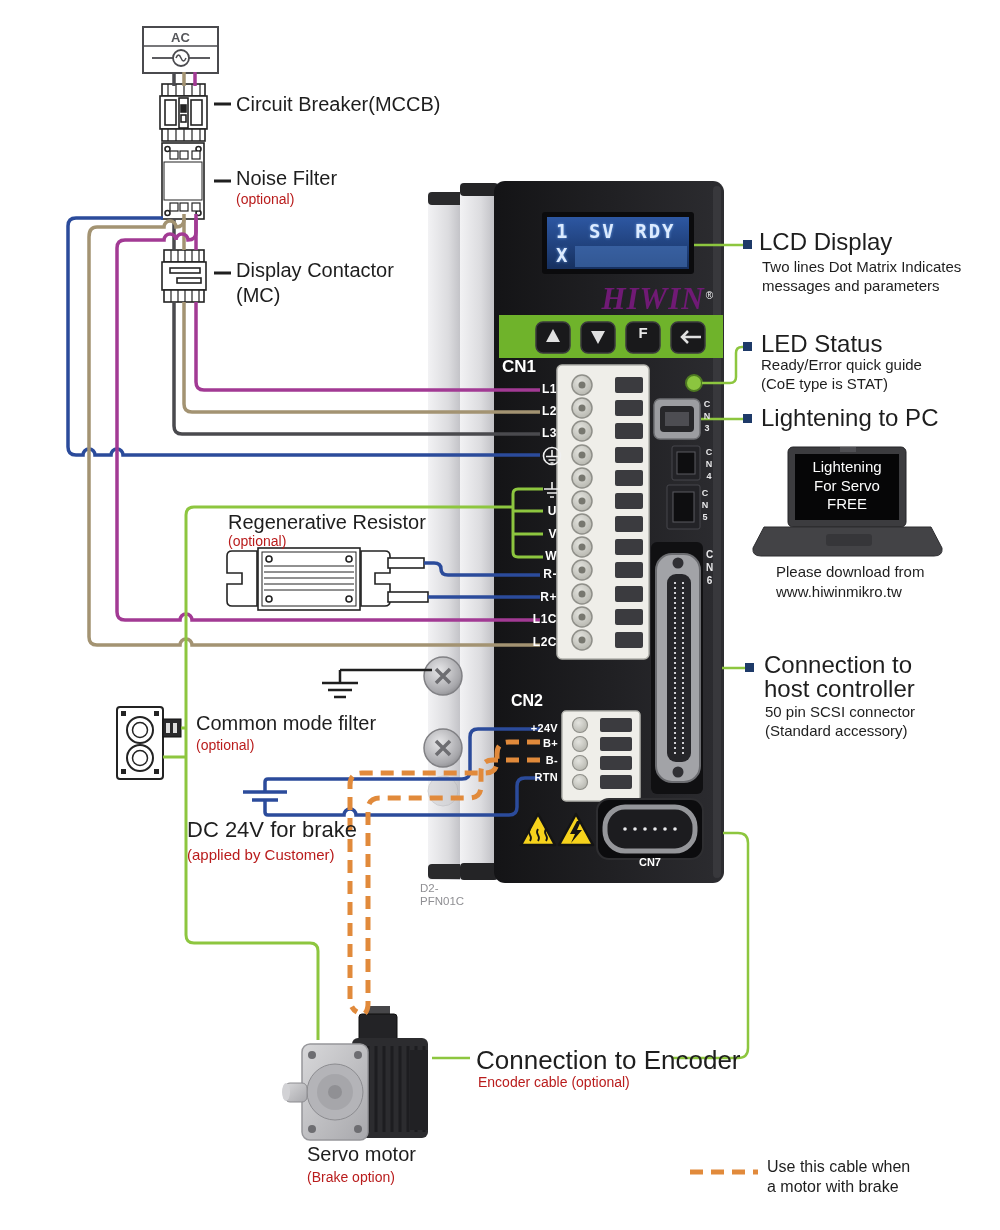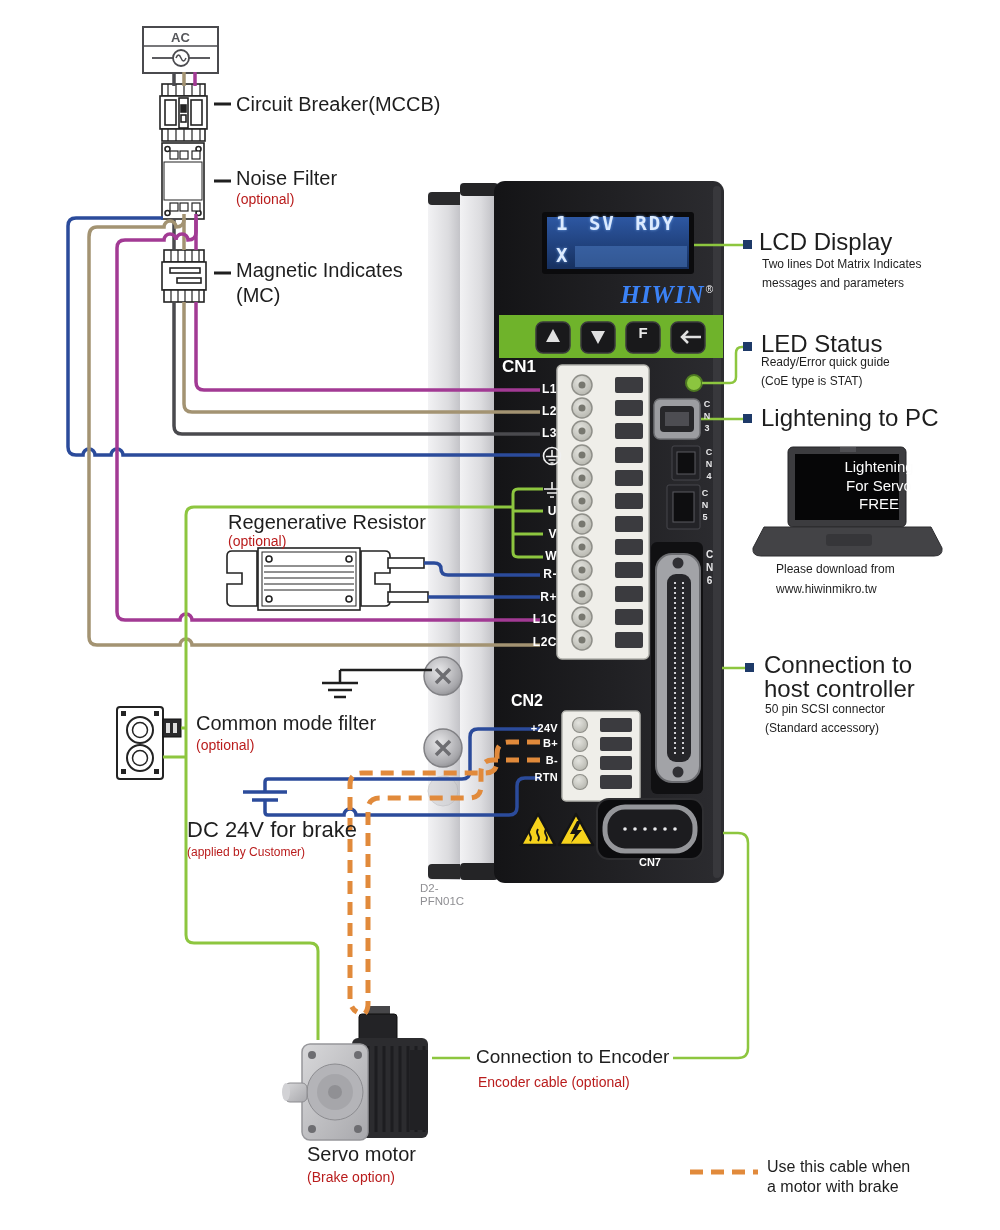--- a/index.html
+++ b/index.html
@@ -3,34 +3,34 @@
 <meta charset="utf-8">
 <style>
   html,body{margin:0;padding:0;background:#fff;}
   #stage{position:relative;width:1000px;height:1230px;background:#fff;overflow:hidden;
          font-family:"Liberation Sans",sans-serif;}
   #stage svg{position:absolute;left:0;top:0;z-index:1;}
   .lbl{position:absolute;z-index:3;white-space:nowrap;color:#1e1e1e;line-height:1.15;}
   .t22{font-size:22px;}
   .t21{font-size:24px;}
   .t20{font-size:20px;}
-  .t19{font-size:19px;}
+  .t19{font-size:26px;}
   .t16{font-size:16px;}
-  .t15{font-size:12px;}
+  .t15{font-size:15px;}
   .t14{font-size:14px;}
   .note{color:#b91c1c;}
   .wlbl{color:#fff;font-weight:bold;}
   .term{width:57px;text-align:right;font-size:12px;letter-spacing:.5px;}
   .term2{width:58px;text-align:right;font-size:11px;letter-spacing:.3px;}
   .vtxt{writing-mode:vertical-lr;text-orientation:upright;font-size:9px;font-weight:bold;
         color:#e8e8ea;letter-spacing:2px;line-height:10px;}
   .lcdtxt{font-family:"DejaVu Sans Mono",monospace;font-weight:bold;font-size:19px;
           color:#dcebff;letter-spacing:2px;word-spacing:6px;text-shadow:0 0 3px #6f9fe0;}
   .brand{font-family:"Liberation Serif",serif;font-style:italic;font-weight:bold;
-         font-size:25px;color:#3b82f6;letter-spacing:1px;}
+         font-size:31px;color:#701a75;letter-spacing:1px;}
   .reg{font-size:10px;vertical-align:10px;margin-left:1px;color:#f4f4f6;}
   .center{text-align:center;}
   .scrtxt{color:#fdfdfd;font-size:15px;line-height:18.5px;text-align:center;}
 </style>
 </head>
 <body>
 
 <div id="stage">
 
 <svg width="1000" height="1230" viewBox="0 0 1000 1230">
@@ -375,32 +375,32 @@
       <path d="M552 482 V489 M544 489 H560 M547 493 H557 M550 497 H554"></path>
     </g>
   </g>
 </svg>
 
 <div class="lbl t14 center" style="left:143px;top:31px;width:75px;color:#55565a;font-weight:bold;font-size:13px;">AC</div>
 
 <div class="lbl t20" style="left:236px;top:93px;">Circuit Breaker(MCCB)</div>
 <div class="lbl t20" style="left:236px;top:167px;">Noise Filter</div>
 <div class="lbl t14 note" style="left:236px;top:191px;">(optional)</div>
-<div class="lbl t20" style="left:236px;top:259px;">Magnetic Indicates</div>
+<div class="lbl t20" style="left:236px;top:259px;">Display Contactor</div>
 <div class="lbl t20" style="left:236px;top:284px;">(MC)</div>
 <div class="lbl t20" style="left:228px;top:511px;">Regenerative Resistor</div>
 <div class="lbl t14 note" style="left:228px;top:533px;">(optional)</div>
 <div class="lbl t20" style="left:196px;top:712px;">Common mode filter</div>
 <div class="lbl t14 note" style="left:196px;top:737px;">(optional)</div>
 <div class="lbl t22" style="left:187px;top:817px;">DC 24V for brake</div>
 <div class="lbl t15 note" style="left:187px;top:846px;">(applied by Customer)</div>
 <div class="lbl t20" style="left:307px;top:1143px;">Servo motor</div>
 <div class="lbl t14 note" style="left:307px;top:1169px;">(Brake option)</div>
 
-<div class="lbl lcdtxt" style="left:556px;top:213px;">1 SV RDY</div>
+<div class="lbl lcdtxt" style="left:556px;top:221px;">1 SV RDY</div>
 <div class="lbl lcdtxt" style="left:556px;top:245px;">X</div>
 <div class="lbl" style="left:555px;top:281px;width:158px;text-align:right;"><span class="brand">HIWIN</span><span class="reg">®</span></div>
 <div class="lbl wlbl" style="left:626px;top:324px;width:34px;text-align:center;font-size:15px;color:#e8e8e8;">F</div>
 
 <div class="lbl wlbl" style="left:502px;top:357px;font-size:17px;">CN1</div>
 <div class="lbl wlbl term" style="left:500px;top:383px;">L1</div>
 <div class="lbl wlbl term" style="left:500px;top:405px;">L2</div>
 <div class="lbl wlbl term" style="left:500px;top:427px;">L3</div>
 <div class="lbl wlbl term" style="left:500px;top:505px;">U</div>
 <div class="lbl wlbl term" style="left:500px;top:528px;">V</div>
@@ -430,21 +430,21 @@
 <div class="lbl t21" style="left:759px;top:228px;">LCD Display</div>
 <div class="lbl t15" style="left:762px;top:258px;">Two lines Dot Matrix Indicates</div>
 <div class="lbl t15" style="left:762px;top:277px;">messages and parameters</div>
 
 <div class="lbl t21" style="left:761px;top:330px;">LED Status</div>
 <div class="lbl t15" style="left:761px;top:356px;">Ready/Error quick guide</div>
 <div class="lbl t15" style="left:761px;top:375px;">(CoE type is STAT)</div>
 
 <div class="lbl t21" style="left:761px;top:404px;">Lightening to PC</div>
 
-<div class="lbl scrtxt" style="left:795px;top:458px;width:104px;padding-left:32px;">
+<div class="lbl scrtxt" style="left:795px;top:458px;width:104px;">
   <span style="display:block;">Lightening</span>
   <span style="display:block;">For Servo</span>
   <span style="display:block;">FREE</span>
 </div>
 <div class="lbl t15" style="left:776px;top:563px;">Please download from</div>
 <div class="lbl t15" style="left:776px;top:583px;">www.hiwinmikro.tw</div>
 
 <div class="lbl t21" style="left:764px;top:651px;">Connection to</div>
 <div class="lbl t21" style="left:764px;top:675px;">host controller</div>
 <div class="lbl t15" style="left:765px;top:703px;">50 pin SCSI connector</div>

